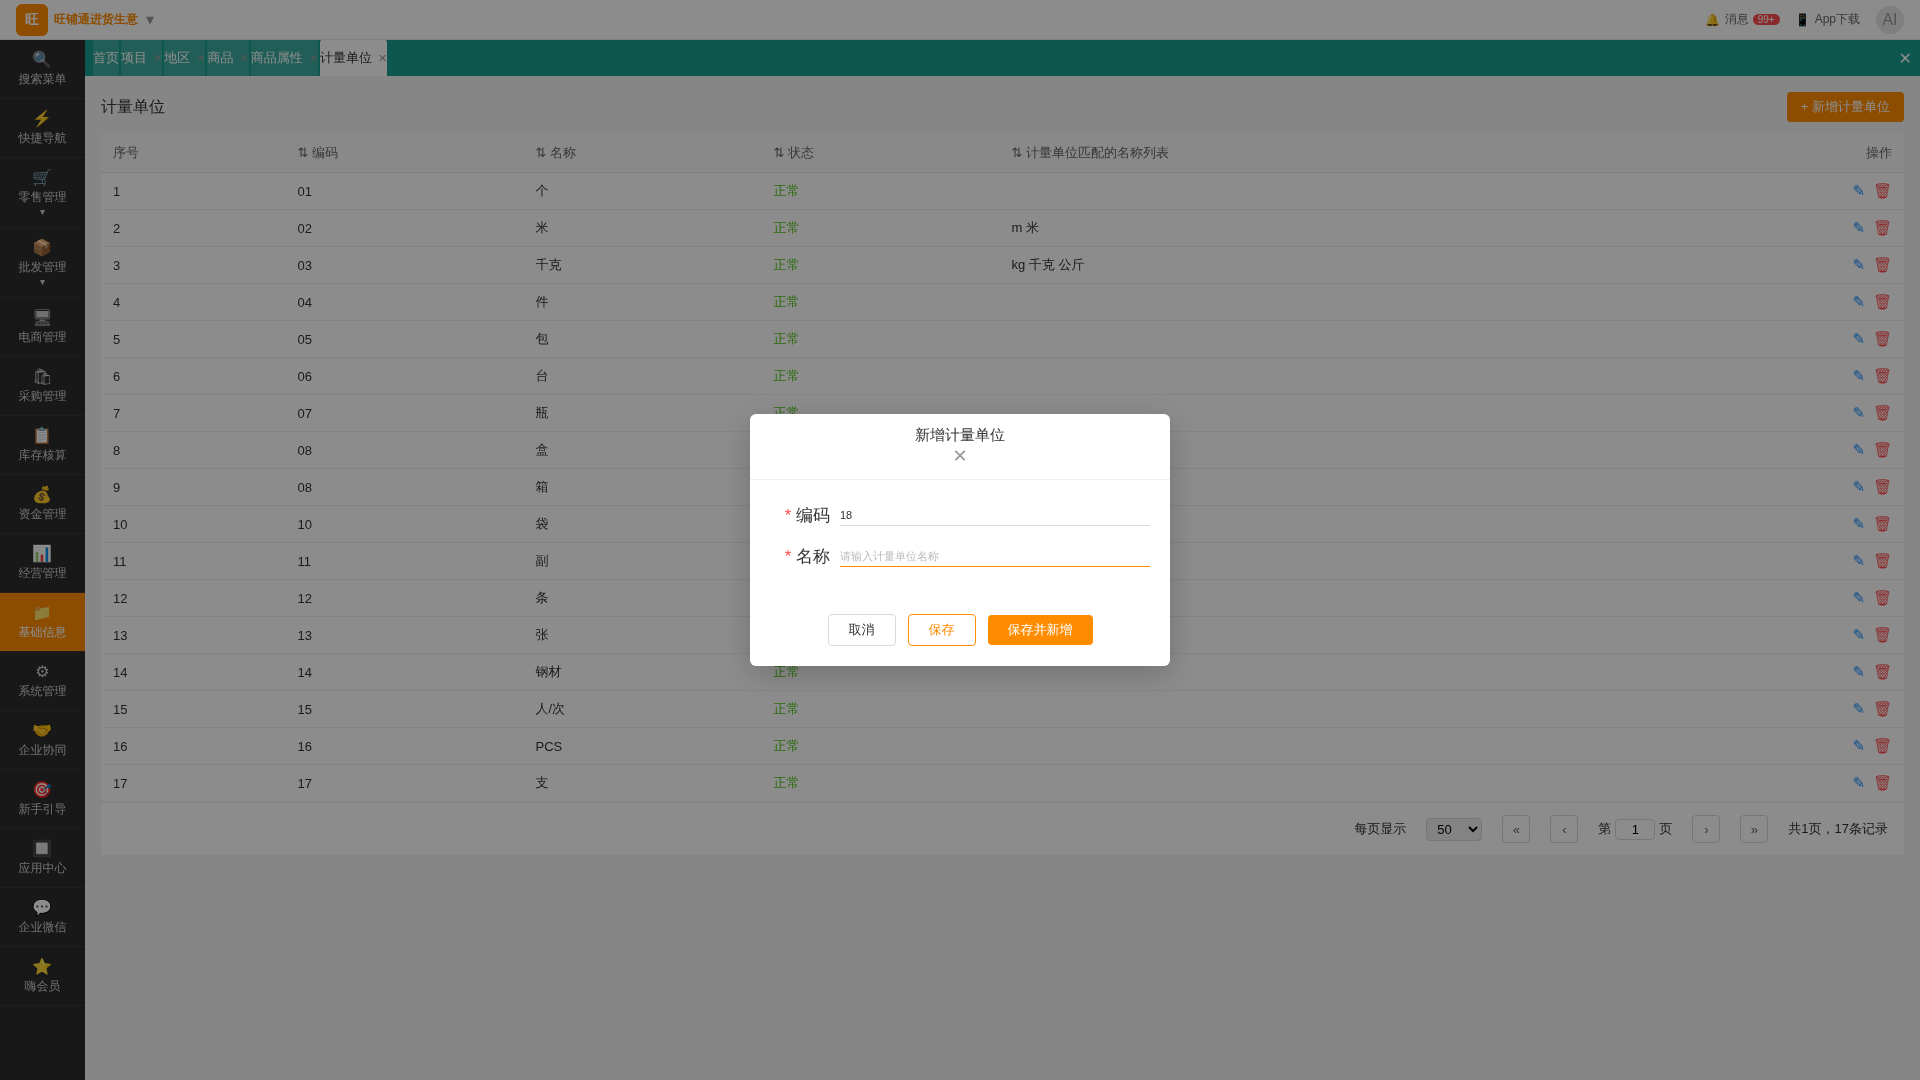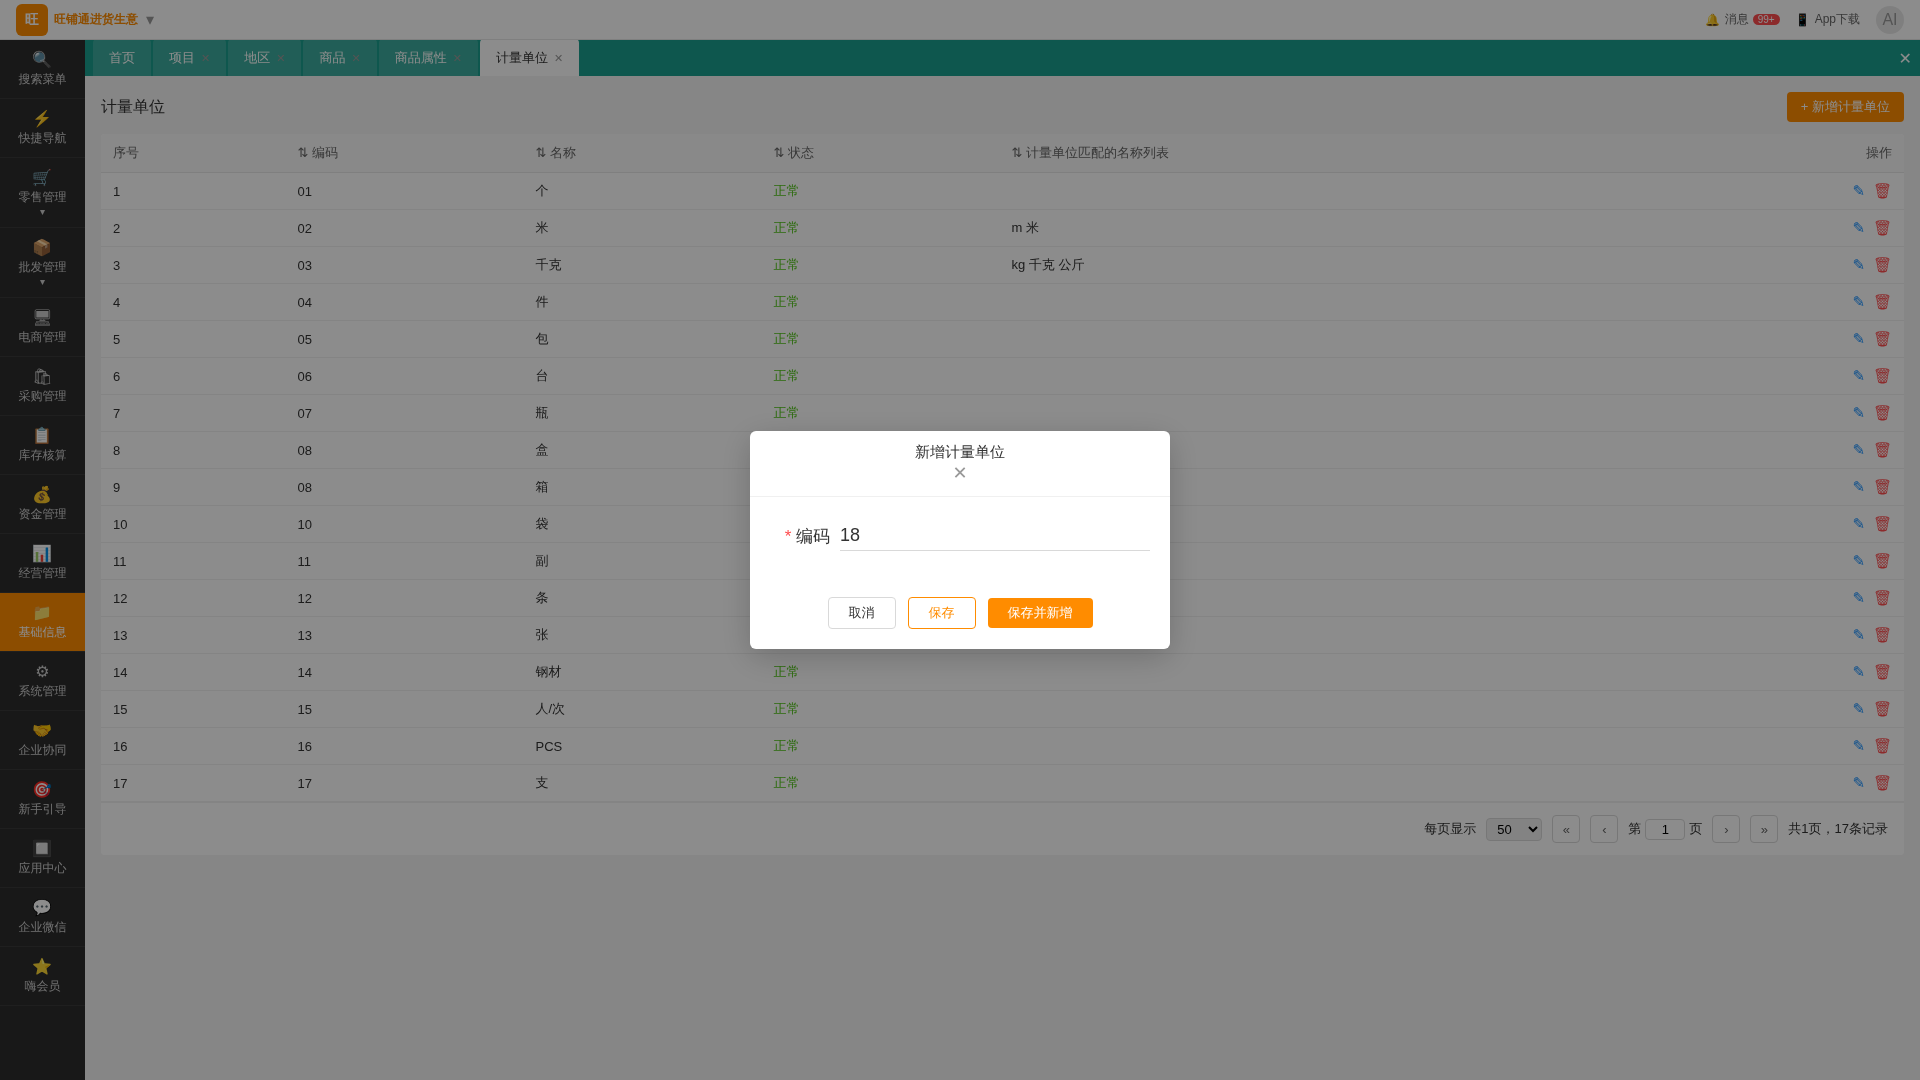--- a/index.html
+++ b/index.html
@@ -63,21 +63,21 @@
       background: #1a9e8e;
       display: flex;
       align-items: center;
       padding: 0 8px;
       height: 36px;
       flex-shrink: 0;
     }
     .tab-item {
       display: flex;
       align-items: center;
-      padding: 0 16px;
+      padding: 0 0;
       height: 38px;
       border-radius: 4px 4px 0 0;
       background: rgba(255,255,255,0.15);
       color: #fff;
       font-size: 13px;
       cursor: pointer;
       margin-right: 2px;
       gap: 6px;
     }
     .tab-item.active { background: #fff; color: #333; }
@@ -97,21 +97,21 @@
     thead tr { background: #fafafa; }
     thead th { padding: 10px 12px; text-align: left; border-bottom: 1px solid #e8e8e8; color: #666; font-weight: 500; white-space: nowrap; }
     tbody tr { border-bottom: 1px solid #f0f0f0; }
     tbody td { padding: 9px 12px; color: #333; }
     .status-normal { color: #52c41a; }
     .action-icons { display: flex; gap: 8px; }
     .action-icon { color: #1890ff; cursor: pointer; font-size: 15px; }
     .action-icon.del { color: #ff4d4f; }
 
     
-    .pagination { display: flex; align-items: center; justify-content: flex-end; padding: 12px 16px; background: #fff; border-top: 1px solid #f0f0f0; gap: 10px; font-size: 13px; }
+    .pagination { display: flex; align-items: center; justify-content: flex-end; padding: 12px 16px; background: #fff; border-top: 1px solid #f0f0f0; gap: 20px; font-size: 13px; }
     .pagination select { border: 1px solid #d9d9d9; border-radius: 4px; padding: 2px 6px; font-size: 13px; }
     .pagination .page-btn { border: 1px solid #d9d9d9; background: #fff; border-radius: 4px; width: 28px; height: 28px; display: flex; align-items: center; justify-content: center; cursor: pointer; font-size: 13px; color: #666; }
     .pagination .page-info { display: flex; align-items: center; gap: 4px; }
     .pagination input { width: 40px; border: 1px solid #d9d9d9; border-radius: 4px; padding: 2px 6px; text-align: center; font-size: 13px; }
 
     
     .overlay {
       position: fixed; top: 0; left: 0; right: 0; bottom: 0;
       background: rgba(0,0,0,0.45);
       z-index: 200;
@@ -135,21 +135,21 @@
       padding: 12px 20px;
       border-bottom: 1px solid #f0f0f0;
       font-size: 15px;
       font-weight: 500;
       flex-direction: column;
     }
     .modal-close { cursor: pointer; color: #999; font-size: 18px; }
     .modal-body { padding: 24px 20px 16px; }
     .form-row { display: flex; align-items: center; margin-bottom: 18px; }
     .form-label { width: 60px; text-align: right; margin-right: 10px; font-size: 17px; color: #333; flex-shrink: 0; }
-    .form-input { flex: 1; border: none; border-bottom: 1px solid #d9d9d9; padding: 4px 0; font-size: 18px; outline: none; color: #333; }
+    .form-input { flex: 1; border: none; border-bottom: 1px solid #d9d9d9; padding: 4px 0; font-size: 11px; outline: none; color: #333; }
     .form-input.active-border { border-bottom: 1px solid #ff8c00; }
     .form-input::placeholder { color: #bbb; }
     .modal-footer { display: flex; align-items: center; justify-content: center; gap: 12px; padding: 12px 20px 20px; }
     .btn-cancel { border: 1px solid #d9d9d9; background: #fff; border-radius: 4px; padding: 6px 20px; font-size: 13px; cursor: pointer; color: #333; }
     .btn-save { border: 1px solid #ff8c00; background: #fff; color: #ff8c00; border-radius: 4px; padding: 6px 20px; font-size: 13px; cursor: pointer; }
     .btn-save-new { background: #ff8c00; color: #fff; border: none; border-radius: 4px; padding: 6px 20px; font-size: 13px; cursor: pointer; }
   </style>
 </head>
 <body>
 
@@ -551,20 +551,27 @@
       <span class="modal-close">✕</span>
     </div>
     <div class="modal-body">
       <div class="form-row">
         <span class="form-label">
           <span style="color:#ff4d4f;">*</span>
           <span>编码</span>
         </span>
         <input type="text" class="form-input" value="18" style="">
       </div>
+      <div class="form-row">
+        <span class="form-label">
+          <span style="color:#ff4d4f;">*</span>
+          <span>名称</span>
+        </span>
+        <input type="text" class="form-input active-border" placeholder="请输入计量单位名称" style="">
+      </div>
     </div>
     <div class="modal-footer">
       <button class="btn-cancel">取消</button>
       <button class="btn-save">保存</button>
       <button class="btn-save-new">保存并新增</button>
     </div>
   </div>
 </div>
 
 </body></html>

